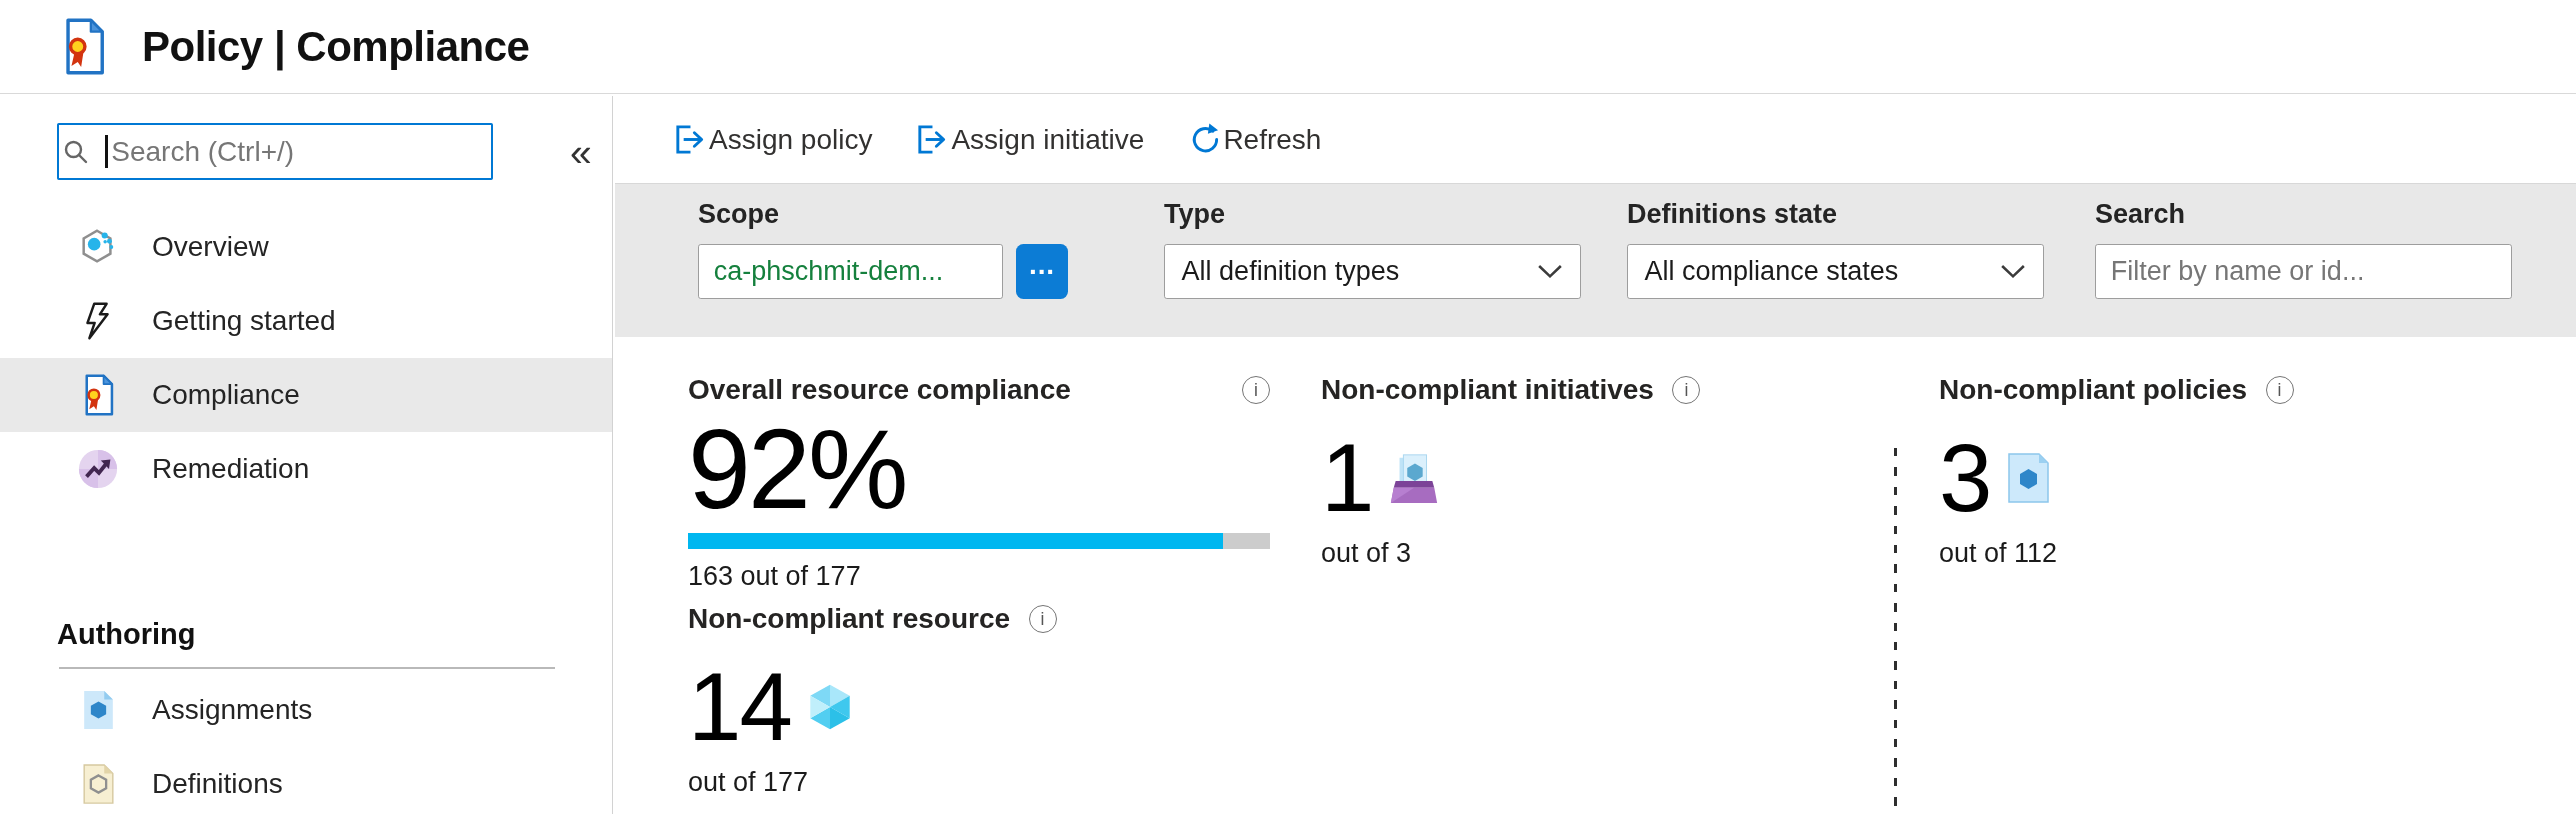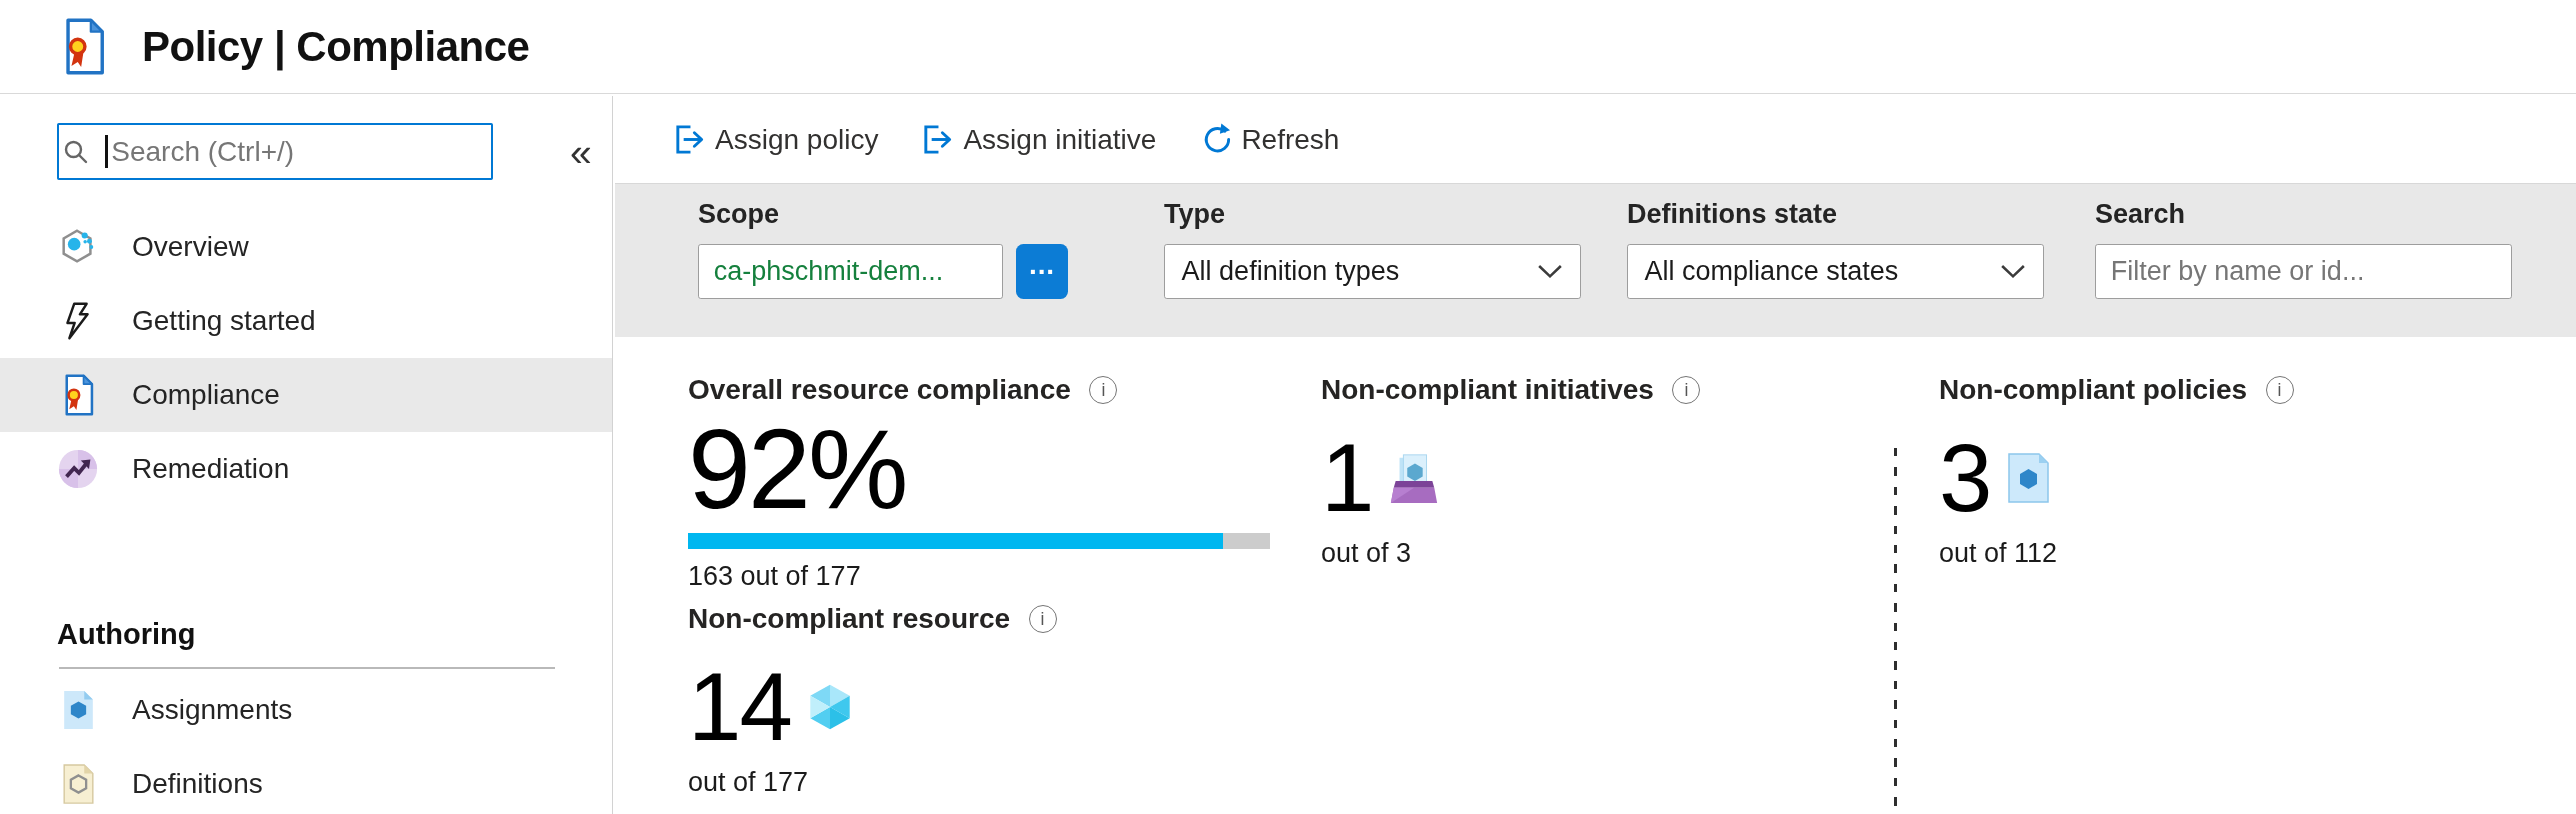--- a/index.html
+++ b/index.html
@@ -16,33 +16,33 @@
   .sidebar { position:absolute; top:96px; left:0; width:613px; height:719px;
              background:#fff; border-right:1.8px solid #d2d2d2; }
   .search-box { position:absolute; top:27px; left:57px; width:436px; height:57px;
                 border:2.8px solid #0078d4; border-radius:1.8px; background:#fff;
                 display:flex; align-items:center; padding-left:3px; }
   .search-box .caret { width:2.8px; height:33px; background:#111; margin-left:14.8px; }
   .search-placeholder { font-size:28px; color:#767676; margin-left:3.7px; white-space:nowrap; }
   .collapse-btn { position:absolute; top:37px; left:570px; font-size:39px; color:#333;
                   cursor:pointer; line-height:1; }
   .nav { position:absolute; top:114px; left:0; width:100%; }
-  .nav-item { height:74px; display:flex; align-items:center; padding-left:57px; gap:33px;
+  .nav-item { height:74px; display:flex; align-items:center; padding-left:77px; gap:33px;
               cursor:pointer; }
   .nav-item.selected { background:#e9e9e9; }
   .nav-label { font-size:28px; color:#242424; white-space:nowrap; }
   .nav-icon { width:42px; height:42px; display:flex; align-items:center; justify-content:center; }
   .section-title { position:absolute; top:522px; left:57px; font-size:29px; font-weight:700; color:#111; }
   .side-divider { position:absolute; top:571px; left:59px; width:496px; height:1.8px; background:#b9b9b9; }
   .nav2 { position:absolute; top:577px; left:0; width:100%; }
 
   
   .main { position:absolute; top:96px; left:615px; width:1961px; height:719px; }
   .cmd-bar { height:87px; display:flex; align-items:center; padding-left:57px; gap:42px; background:#fff; }
-  .cmd-btn { display:flex; align-items:center; gap:8px; cursor:pointer; }
+  .cmd-btn { display:flex; align-items:center; gap:2px; cursor:pointer; }
   .cmd-btn span { font-size:28px; color:#323130; white-space:nowrap; }
 
   .filter-bar { position:relative; height:154px; background:#e8e8e8; border-top:1.8px solid #d8d8d8; }
   .fgroup { position:absolute; top:14.8px; }
   .flabel { font-size:27px; font-weight:700; color:#242424; }
   .fcontrol { margin-top:14px; height:55px; display:flex; align-items:center; gap:13px; }
   .text-input { height:55px; border:1.8px solid #9d9d9d; border-radius:2.8px; background:#fff;
                 font-size:27px; color:#15803d; padding:0 14.8px; font-family:"Liberation Sans",sans-serif; }
   .text-input::placeholder { color:#767676; }
   .scope-input { width:305px; }
@@ -55,21 +55,21 @@
   .f-scope { left:83px; } .f-type { left:549px; } .f-state { left:1012px; } .f-search { left:1480px; }
   .filter-search-input { width:417px; }
 
   
   .content { position:relative; height:478px; background:#fff; }
   .tile { position:absolute; }
   .t-overall { left:73px; top:37px; }
   .t-initiatives { left:706px; top:37px; }
   .t-policies { left:1324px; top:37px; }
   .t-resources { left:73px; top:266px; }
-  .tile-head { display:flex; align-items:center; gap:18.5px; }
+  .tile-head { display:flex; align-items:center; gap:18.5px;justify-content:space-between; }
   .tile-title { font-size:28px; font-weight:700; color:#252423; white-space:nowrap; }
   .info-icon { width:28px; height:28px; border:1.8px solid #757575; border-radius:50%;
                color:#555; font-size:17.5px; display:flex; align-items:center; justify-content:center;
                cursor:pointer; flex:none; }
   .big-num { font-size:113px; font-weight:300; line-height:1; letter-spacing:-2.8px; color:#000;
              margin-top:7px; }
   .num-row { display:flex; align-items:center; gap:14.8px; margin-top:24px; }
   .num-row .num { font-size:96px; font-weight:300; line-height:1; letter-spacing:-1.8px; color:#000; }
   .progress-track { width:582px; height:15.7px; background:#cccccc; margin-top:7.4px; }
   .progress-fill { display:block; height:15.7px; background:#00b7f0; }

